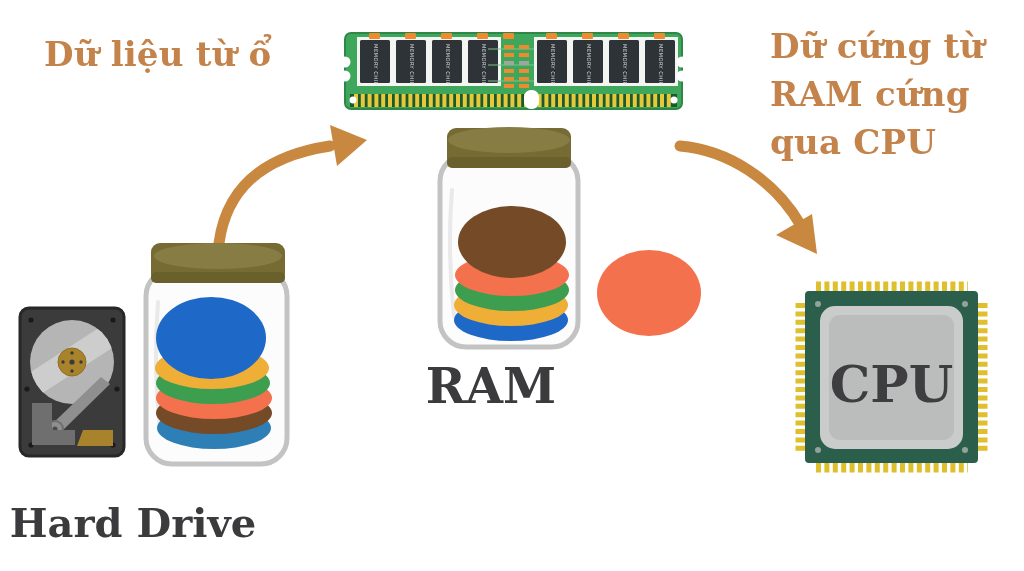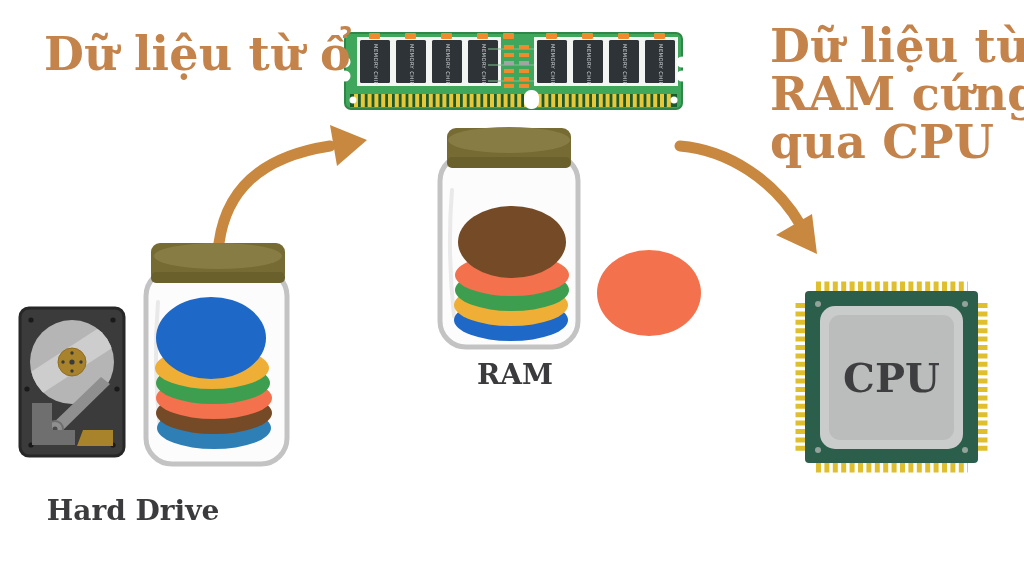--- a/index.html
+++ b/index.html
@@ -2,32 +2,32 @@
 <html><head>
 <meta charset="utf-8">
 <style>
   html,body{margin:0;padding:0;background:#ffffff;}
   .stage{
     position:relative;width:1024px;height:571px;background:#ffffff;overflow:hidden;
     font-family:"DejaVu Serif","Liberation Serif",serif;
   }
   .art{position:absolute;left:0;top:0;width:1024px;height:571px;}
   .caption{
-    position:absolute;color:#C3834A;font-size:46px;line-height:48px;font-weight:600;
+    position:absolute;color:#C3834A;font-size:34px;line-height:48px;font-weight:600;
     letter-spacing:0.2px;white-space:nowrap;
   }
   .caption .cap-line{display:block;}
   .caption-left{left:44px;top:30px;}
   .caption-right{left:770px;top:22px;}
   .dark-label{
     position:absolute;color:#3B3B3D;font-weight:600;text-align:center;white-space:nowrap;
   }
-  .label-hdd{left:4px;top:488px;width:258px;font-size:28px;line-height:46px;}
-  .label-ram{left:435px;top:358px;width:160px;font-size:28px;}
-  .label-cpu{left:820px;top:354px;width:143px;font-size:40px;color:#3E3E40;}
+  .label-hdd{left:4px;top:500px;width:258px;font-size:40px;line-height:46px;}
+  .label-ram{left:411px;top:358px;width:160px;font-size:48px;}
+  .label-cpu{left:820px;top:354px;width:143px;font-size:51px;color:#3E3E40;}
   .chiptext{font-family:"DejaVu Sans","Liberation Sans",sans-serif;letter-spacing:0.4px;}
 </style>
 </head>
 <body>
 
 <div class="stage">
 
   <svg class="art" viewBox="0 0 1024 571">
     <defs>
       <clipPath id="platterClip">
@@ -197,21 +197,21 @@
       <rect x="820" y="306" width="143" height="143" rx="15" fill="#CACBCB"></rect>
       <rect x="829" y="315" width="125" height="125" rx="11" fill="#BBBCBC"></rect>
     </g>
   </svg>
 
   <div class="caption caption-left">
     <span class="cap-line">Dữ liệu từ ổ</span>
   </div>
 
   <div class="caption caption-right">
-    <span class="cap-line">Dữ liệu từ</span>
+    <span class="cap-line">Dữ cứng từ</span>
     <span class="cap-line">RAM cứng</span>
     <span class="cap-line">qua CPU</span>
   </div>
 
   <div class="dark-label label-hdd">
     <span style="display:block">Hard Drive</span>
   </div>
 
   <div class="dark-label label-ram">RAM</div>
 

